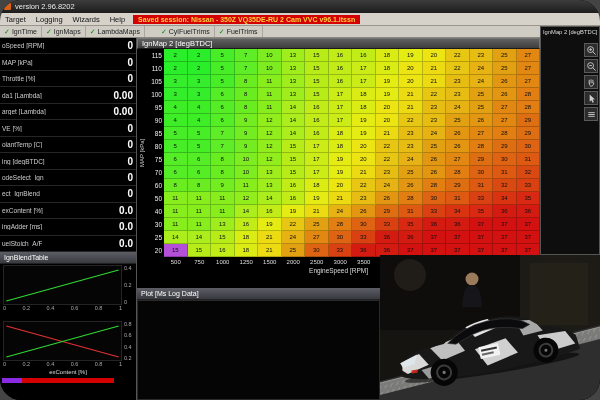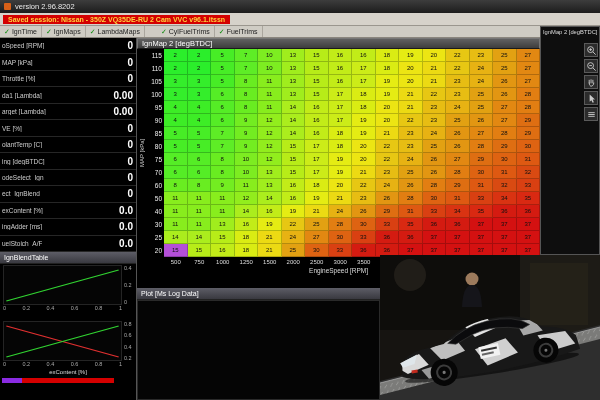--- a/index.html
+++ b/index.html
@@ -1,17 +1,17 @@
 <!DOCTYPE html>
 <html><head>
 <meta charset="utf-8">
 <style>
   html,body{margin:0;padding:0;background:#444;}
   #app{position:relative;width:600px;height:400px;background:#000;overflow:hidden;
-       font-family:"Liberation Sans",sans-serif;-webkit-font-smoothing:antialiased;}
+       font-family:"Liberation Sans",sans-serif;border-radius:21px;-webkit-font-smoothing:antialiased;}
   
   .titlebar{position:absolute;left:0;top:0;width:600px;height:13px;
     background:linear-gradient(#3d3d3d,#1c1c1c);color:#e9e9e9;font-size:7.5px;
     display:flex;align-items:center;gap:4px;padding-left:4px;box-sizing:border-box;}
   .app-icon{width:7px;height:7px;background:#d86018;border-radius:1px;flex:0 0 auto;}
   .menubar{position:absolute;left:0;top:13px;width:600px;height:13px;background:#d6d2ca;
     display:flex;align-items:center;font-size:7.5px;color:#111;box-sizing:border-box;border-bottom:1px solid #9a968e;}
   .menu-item{padding:0 5px;cursor:default;}
   .session{background:#d40000;color:#ffd23c;font-weight:bold;font-size:7px;
     padding:1px 5px;margin-left:3px;white-space:nowrap;}
@@ -77,20 +77,26 @@
 <body>
 
 <div id="app">
 
   <div class="titlebar">
     <span class="app-icon"></span>
     <span>version 2.96.8202</span>
   </div>
 
   <div class="menubar">
+    <span style="display:flex;">
+        <span class="menu-item">Target</span>
+        <span class="menu-item">Logging</span>
+        <span class="menu-item">Wizards</span>
+        <span class="menu-item">Help</span>
+      </span>
     <span class="session">Saved session: Nissan - 350Z VQ35DE-RU 2 Cam VVC v96.1.itssn</span>
   </div>
 
   <div class="tabbar">
       <span class="tab">
         <span class="chk">✓</span>
         <span>IgnTime</span>
       </span>
       <span class="tab">
         <span class="chk">✓</span>

